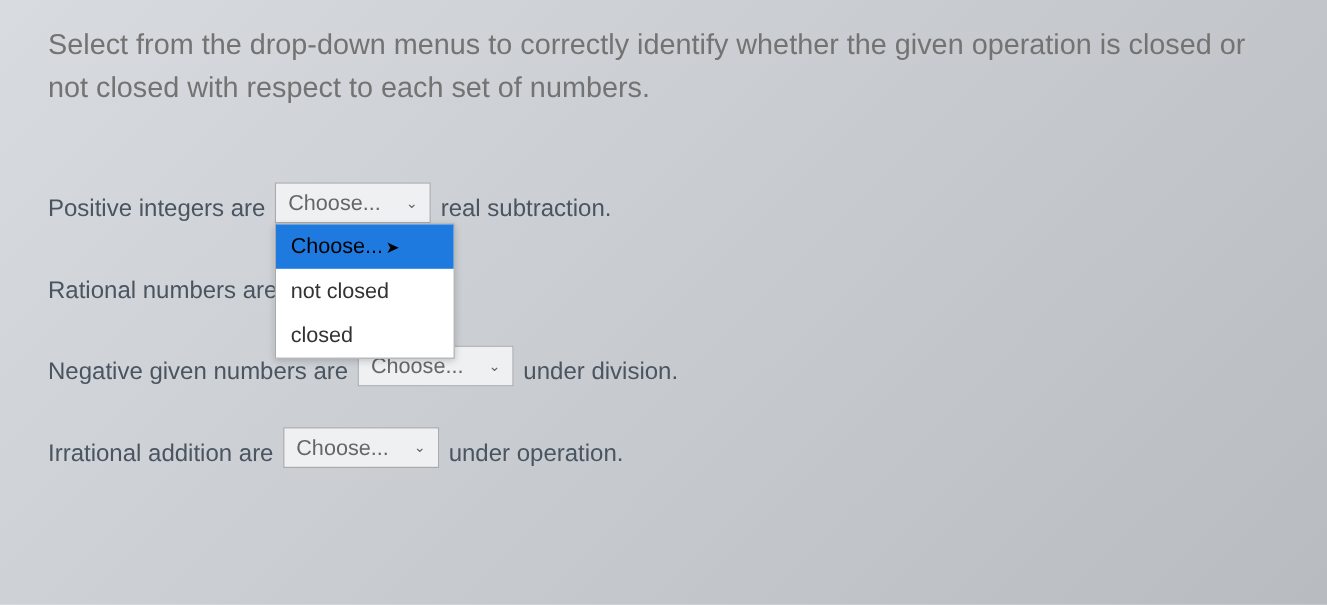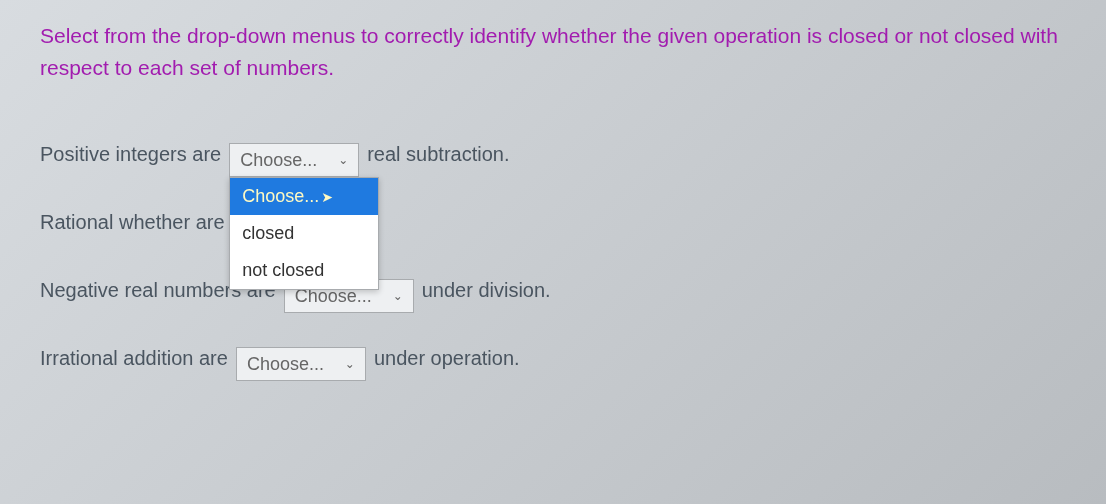--- a/index.html
+++ b/index.html
@@ -11,28 +11,28 @@
       font-family: Arial, Helvetica, sans-serif;
       background: linear-gradient(135deg, #d8dce0 0%, #c8ccd0 50%, #b8bcc0 100%);
       width: 1106px;
       height: 504px;
       padding: 20px 40px;
       color: #555;
       overflow: hidden;
       position: relative;
     }
     .instruction {
-      font-size: 21px;
-      color: #a21caf;
+      font-size: 24px;
+      color: #737373;
       line-height: 1.5;
       margin-bottom: 60px;
     }
     .question-row {
       display: flex;
-      align-items: flex-start;
+      align-items: flex-end;
       gap: 8px;
       margin-bottom: 34px;
       font-size: 20px;
       color: #4a5560;
       position: relative;
     }
     .question-text {
       white-space: nowrap;
     }
     .dropdown-wrap {
@@ -69,21 +69,21 @@
     }
     .dropdown-option {
       padding: 8px 12px;
       font-size: 18px;
       color: #333;
       cursor: pointer;
       white-space: nowrap;
     }
     .dropdown-option.highlighted {
       background: #1f7ae0;
-      color: #fef9c3;
+      color: #000000;
     }
     .cursor-icon {
       display: inline-block;
       margin-left: 2px;
       font-size: 14px;
     }
   </style>
 </head>
 <body>
 
@@ -93,39 +93,39 @@
   <span class="question-text">Positive integers are</span>
   <div class="dropdown-wrap">
     <div class="dropdown">
       <span>Choose...</span>
       <span class="chevron">⌄</span>
     </div>
     <div class="dropdown-menu">
       <div class="dropdown-option highlighted">
         <span>Choose...</span><span class="cursor-icon">➤</span>
       </div>
+      <div class="dropdown-option">not closed</div>
       <div class="dropdown-option">closed</div>
-      <div class="dropdown-option">not closed</div>
     </div>
   </div>
   <span class="question-text">real subtraction.</span>
 </div>
 
 <div class="question-row">
-  <span class="question-text">Rational whether are</span>
+  <span class="question-text">Rational numbers are</span>
   <div class="dropdown-wrap">
     <div class="dropdown">
       <span>Choose...</span>
       <span class="chevron">⌄</span>
     </div>
   </div>
 </div>
 
 <div class="question-row">
-  <span class="question-text">Negative real numbers are</span>
+  <span class="question-text">Negative given numbers are</span>
   <div class="dropdown-wrap">
     <div class="dropdown">
       <span>Choose...</span>
       <span class="chevron">⌄</span>
     </div>
   </div>
   <span class="question-text">under division.</span>
 </div>
 
 <div class="question-row">

